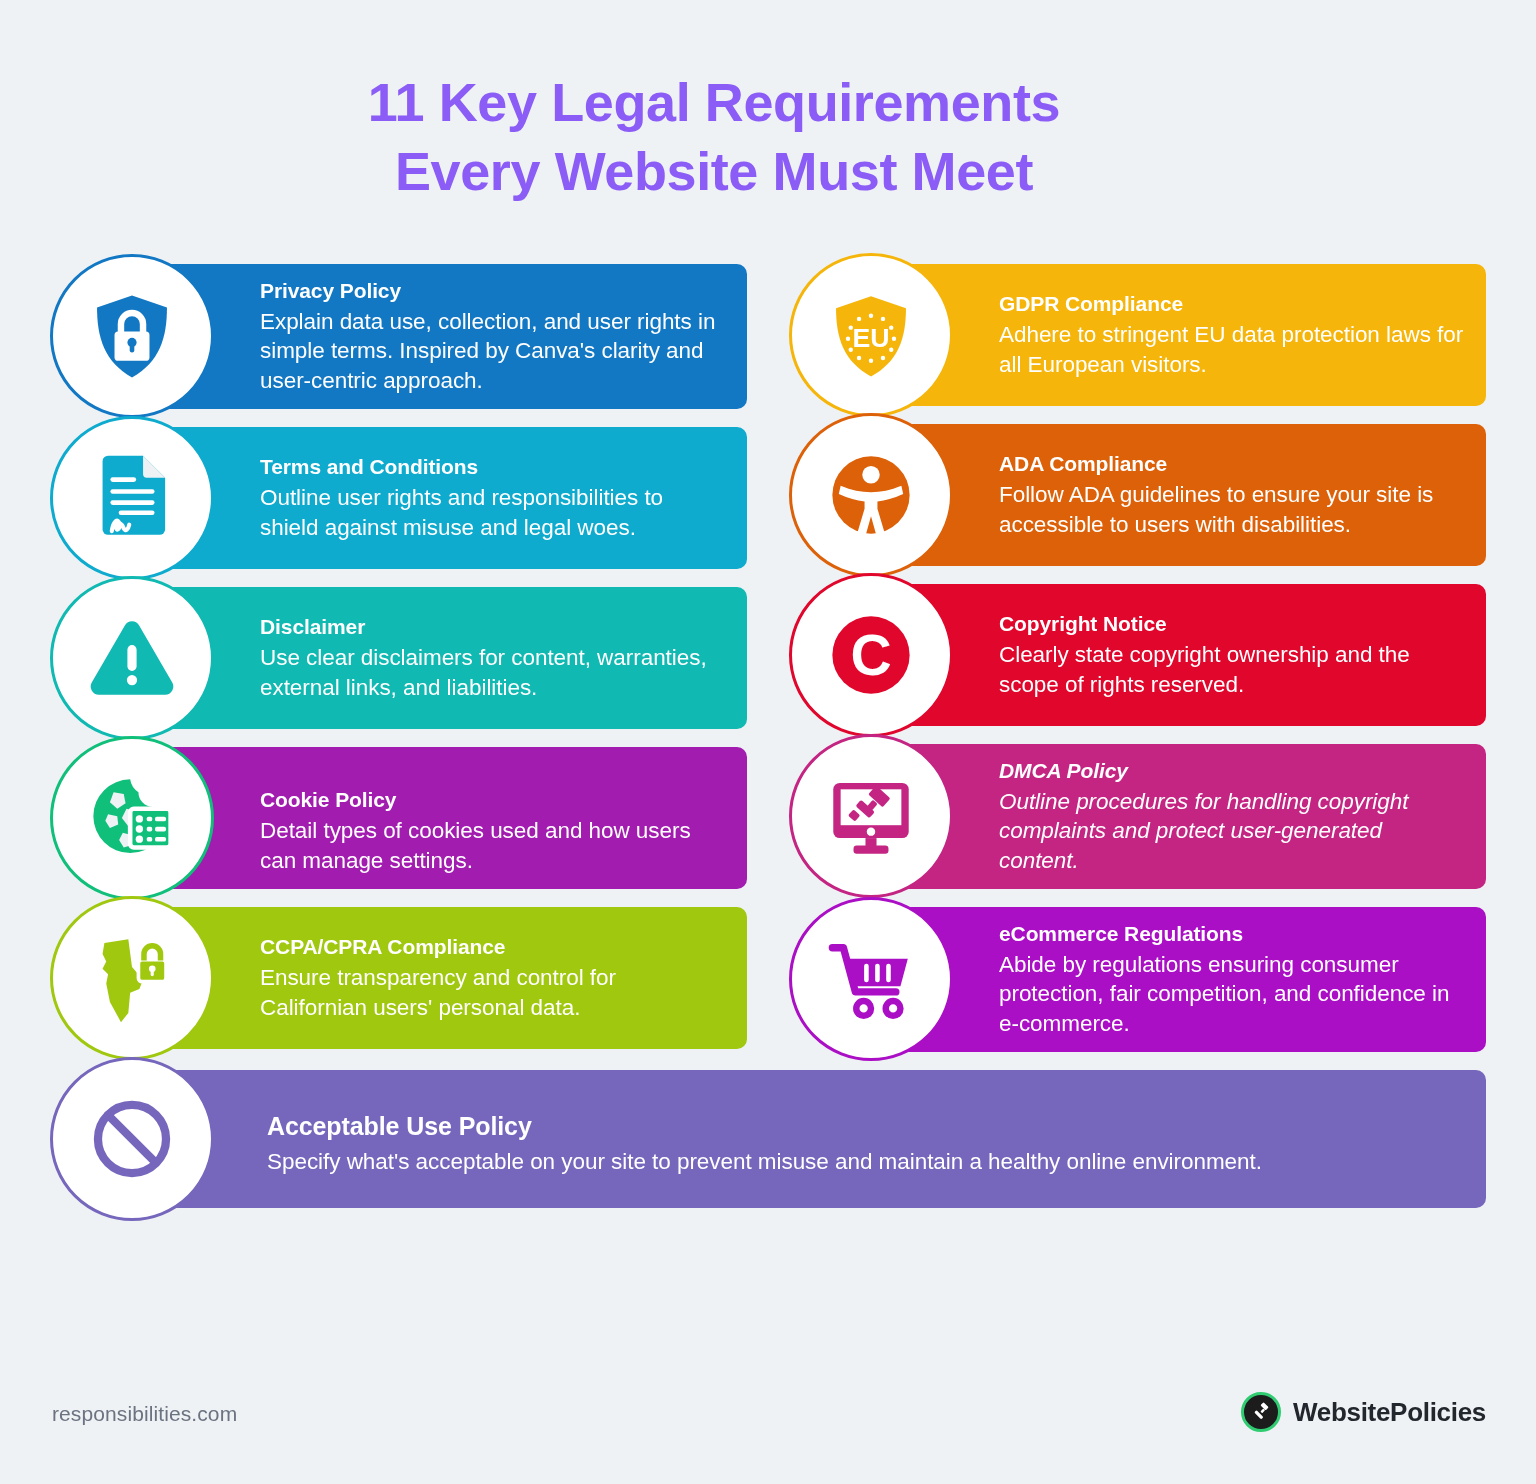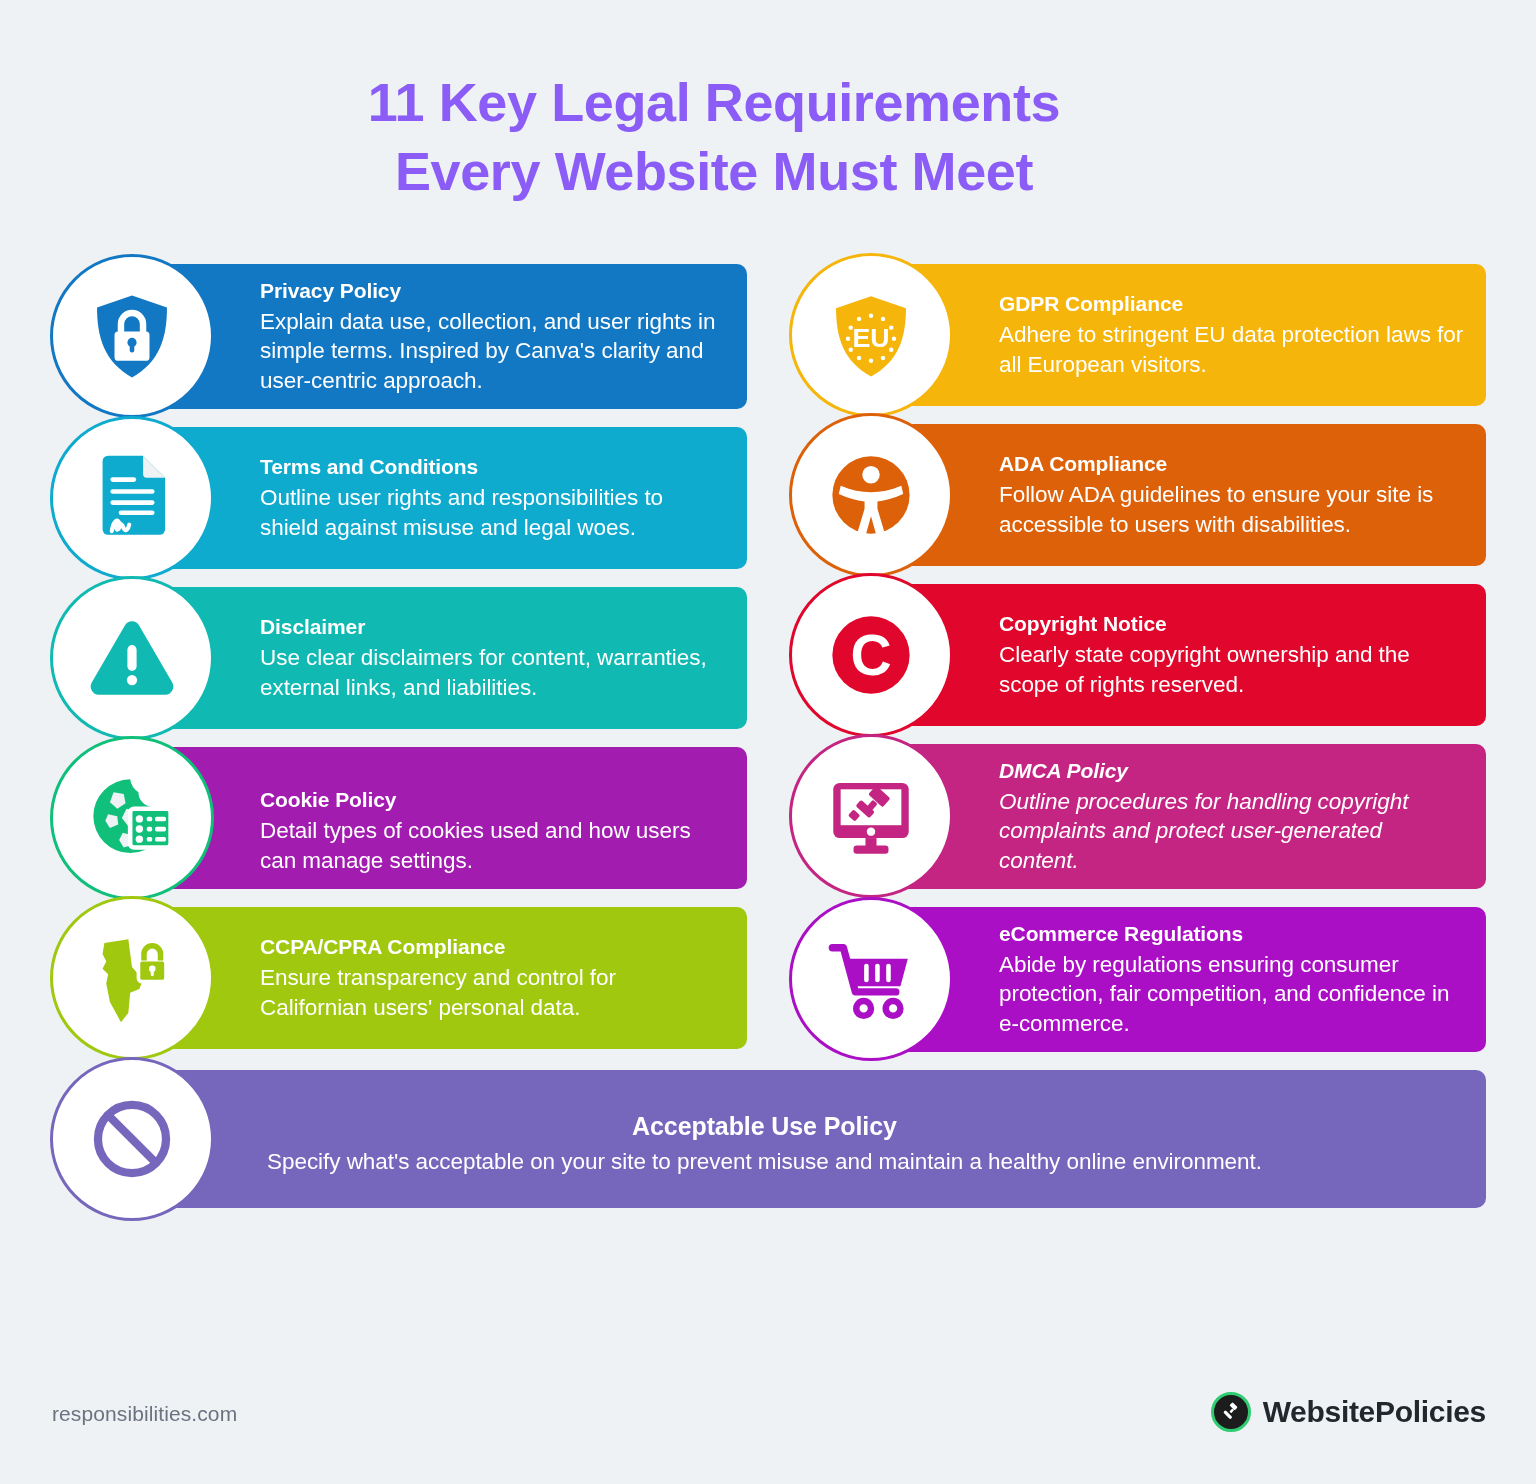--- a/index.html
+++ b/index.html
@@ -43,21 +43,20 @@
     display: flex;
     align-items: center;
     color: #ffffff;
     min-height: 142px;
     padding: 14px 22px 14px 128px;
   }
   .card.wide {
     width: 1354px;
     min-height: 138px;
     padding: 24px 30px 14px 135px;
-    text-align: center;
   }
 
   .bubble {
     position: absolute;
     left: -82px;
     top: 50%;
     transform: translateY(-50%);
     width: 164px; height: 164px;
     border-radius: 50%;
     background: #ffffff;
@@ -106,21 +105,21 @@
   }
   .logo-mark {
     width: 40px; height: 40px;
     border-radius: 50%;
     background: #1c1c1c;
     border: 3px solid #2fcc71;
     display: flex; align-items: center; justify-content: center;
   }
   .logo-mark svg { width: 23px; height: 23px; }
   .logo-text {
-    font-size: 30px;
+    font-size: 26px;
     font-weight: bold;
     color: #22272e;
     letter-spacing: -0.3px;
   }
 </style>
 </head>
 <body style="background: rgb(238, 242, 245);">
 
 <div class="page">
 

